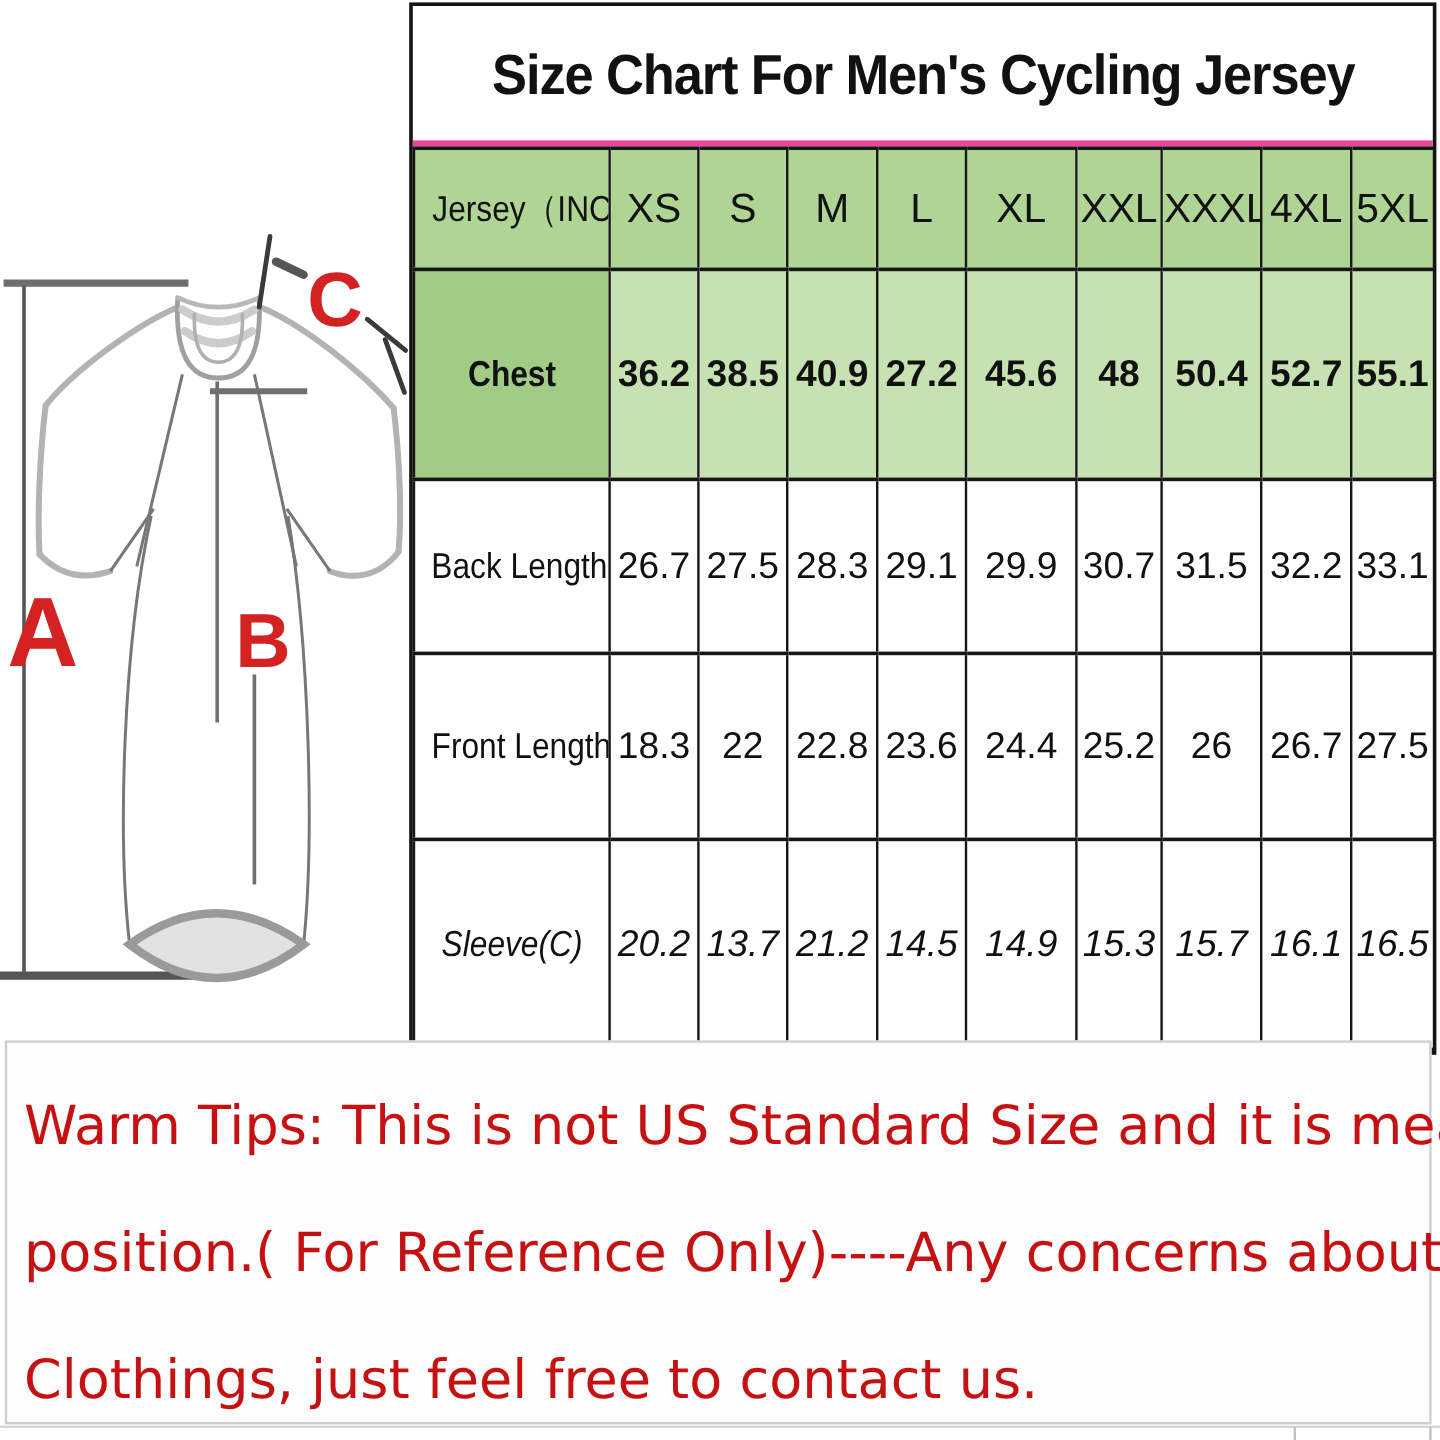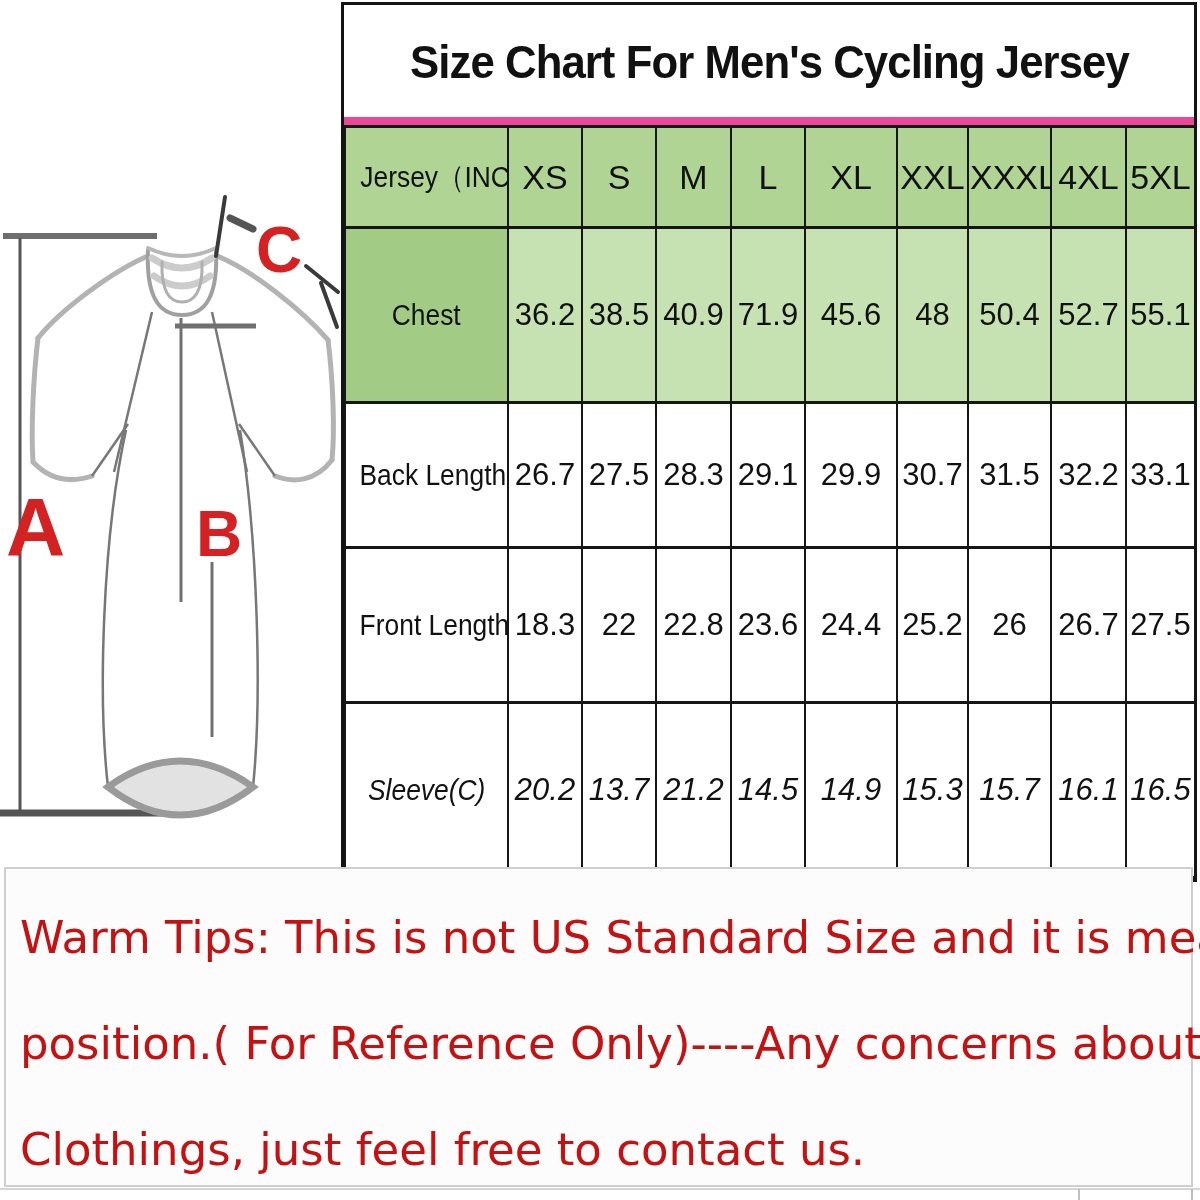--- a/index.html
+++ b/index.html
@@ -2,28 +2,28 @@
 <html><head>
 <meta charset="utf-8">
 <style>
   html,body{margin:0;padding:0;background:#ffffff;}
   .page{position:relative;width:1200px;height:1200px;background:#ffffff;overflow:hidden;
         font-family:"Liberation Sans", sans-serif;}
 
   
   .chart-wrap{position:absolute;left:341px;top:2px;width:856px;box-sizing:border-box;
               border:3px solid #141414;background:#ffffff;}
-  .chart-title{height:112px;border-bottom:8px solid #ec4899;display:flex;align-items:center;justify-content:center;}
+  .chart-title{height:112px;border-bottom:5px solid #ec4899;display:flex;align-items:center;justify-content:center;}
   .chart-title span{font-size:47px;font-weight:bold;color:#111;transform:scaleX(0.93);white-space:nowrap;letter-spacing:-1px;}
   table.size-table{border-collapse:collapse;width:100%;table-layout:fixed;}
   table.size-table td{border:2px solid #161616;border-top-width:3px;border-bottom-width:3px;
       text-align:center;vertical-align:middle;color:#111;overflow:hidden;}
   tr.hdr td{height:96px;background:#b0d494;font-size:34px;}
   tr.hdr td.lbl{font-size:29px;}
-  tr.r-chest td{height:170px;background:#c7e2b2;font-size:31px;}
+  tr.r-chest td{height:170px;background:#c7e2b2;font-size:31px;font-weight:bold;}
   tr.r-chest td.lbl{background:#a2cc85;}
   tr.r-white td{height:140px;background:#ffffff;font-size:31px;}
   tr.r-front td{height:150px;}
   tr.r-sleeve td{height:170px;font-style:italic;}
   td.lbl span{display:inline-block;transform:scaleX(0.88);white-space:nowrap;font-size:30px;}
   tr.hdr td.lbl span{font-size:30px;}
 
   
   .baseline-rule{position:absolute;left:0;top:1188px;width:1200px;height:2px;background:#d5d5d5;}
   .tick{position:absolute;top:1189px;width:2px;height:11px;background:#c0c0c0;}
@@ -120,21 +120,21 @@
         <td>XXL</td>
         <td>XXXL</td>
         <td>4XL</td>
         <td>5XL</td>
       </tr>
       <tr class="r-chest">
         <td class="lbl"><span>Chest</span></td>
         <td>36.2</td>
         <td>38.5</td>
         <td>40.9</td>
-        <td>71.9</td>
+        <td>27.2</td>
         <td>45.6</td>
         <td>48</td>
         <td>50.4</td>
         <td>52.7</td>
         <td>55.1</td>
       </tr>
       <tr class="r-white">
         <td class="lbl"><span>Back Length(A)</span></td>
         <td>26.7</td>
         <td>27.5</td>

